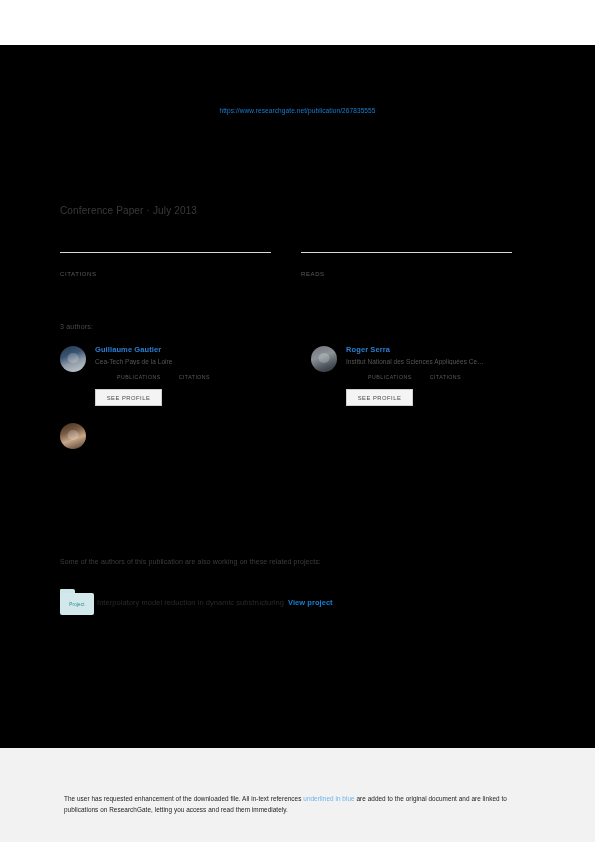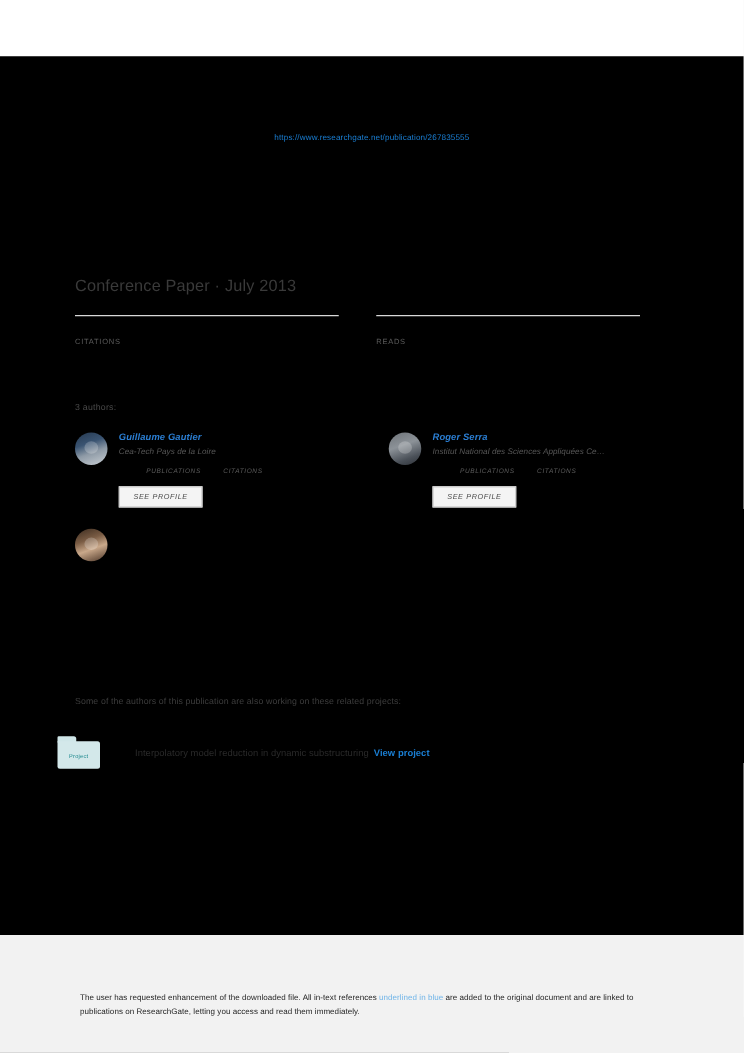--- a/index.html
+++ b/index.html
@@ -70,22 +70,22 @@
   }
   .title-sub {
     margin-top: 8px;
     font-size: 9px;
     color: #000000;
   }
 
   
   .meta-line {
     position: absolute;
-    left: 60px; top: 221px;
-    font-size: 13px;
+    left: 60px; top: 205px;
+    font-size: 10px;
     color: #3a3a3a;
     letter-spacing: 0.15px;
     white-space: nowrap;
   }
 
   
   .stats {
     position: absolute;
     left: 60px; top: 252px;
     width: 452px;
@@ -127,21 +127,20 @@
   }
   .author-row {
     display: flex;
     gap: 30px;
     margin-bottom: 16px;
   }
   .author {
     width: 221px;
     display: flex;
     gap: 9px;
-    font-style: italic;
   }
   .author.empty { visibility: hidden; }
 
   .avatar {
     width: 26px; height: 26px;
     border-radius: 50%;
     flex-shrink: 0;
     margin-top: 1px;
     overflow: hidden;
     position: relative;
@@ -216,24 +215,24 @@
   .projects-heading {
     position: absolute;
     left: 60px; top: 558px;
     font-size: 7px;
     color: #3d3d3d;
     letter-spacing: 0.1px;
   }
 
   .project-row {
     position: absolute;
-    left: 46px; top: 589px;
+    left: 60px; top: 589px;
     display: flex;
     align-items: center;
-    gap: 28px;
+    gap: 3px;
   }
 
   .folder-icon {
     position: relative;
     width: 34px; height: 26px;
     flex-shrink: 0;
   }
   .folder-icon .tab {
     position: absolute;
     left: 0; top: 0;

